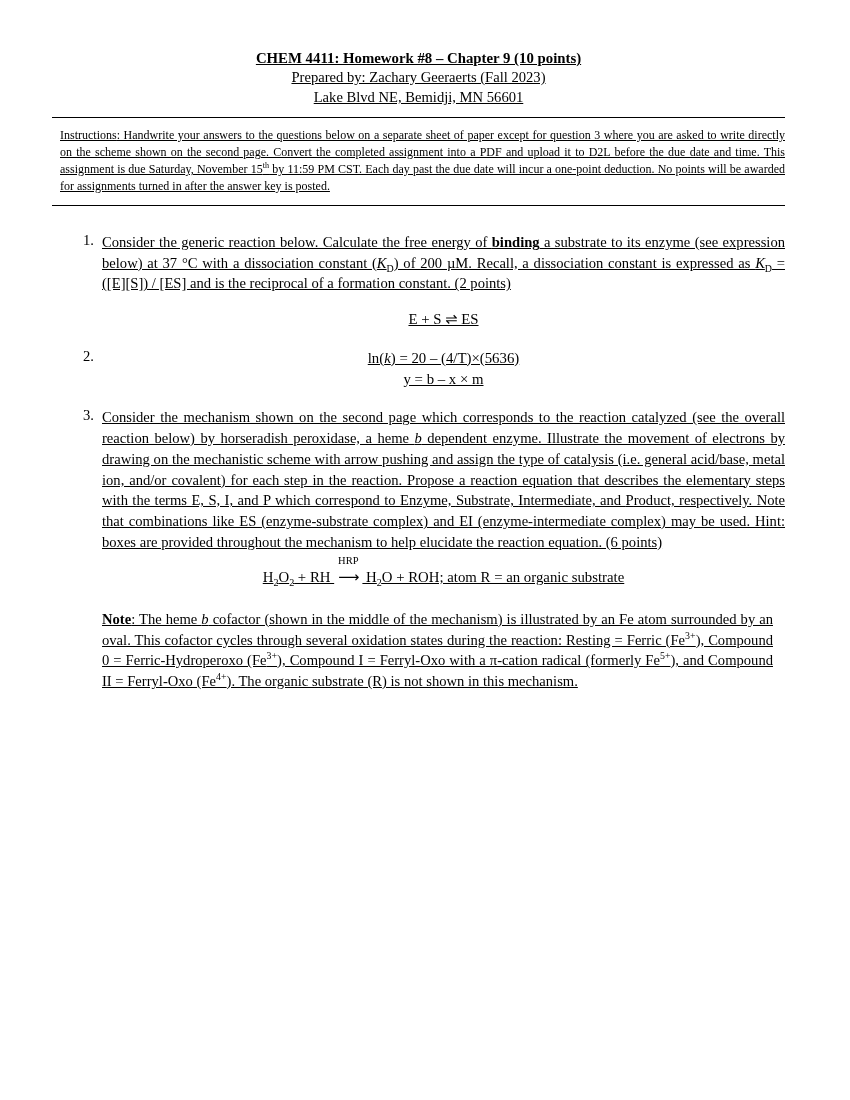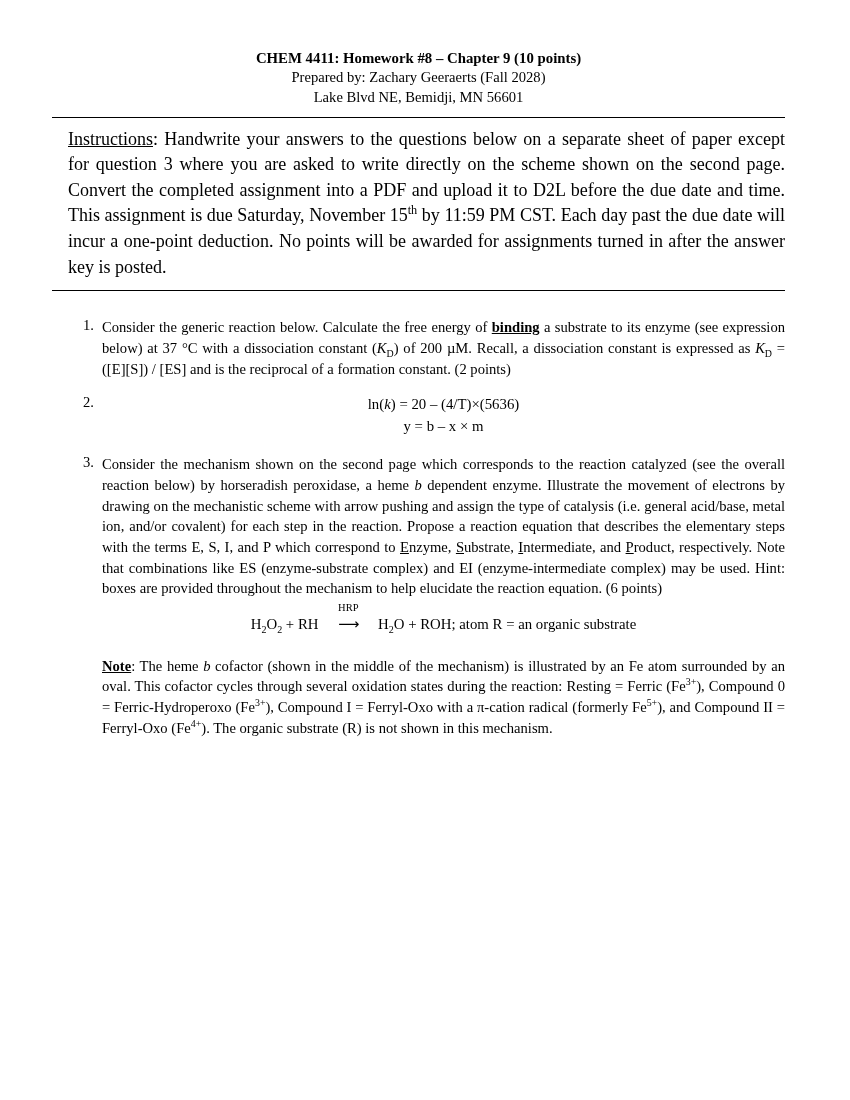--- a/index.html
+++ b/index.html
@@ -13,20 +13,21 @@
     font-family: "Liberation Serif", serif;
     color: #000000;
     overflow: hidden;
   }
   .page {
     position: relative;
     width: 850px;
     height: 784px;
     box-sizing: border-box;
     padding: 48px 65px 0 52px;
+    text-decoration: underline;
   }
   
   .header {
     text-align: center;
     font-size: 14.6px;
     line-height: 1.36;
   }
   .header .line1 {
     font-weight: bold;
     font-size: 14.8px;
@@ -37,24 +38,24 @@
   .rule {
     border: none;
     border-top: 1.6px solid #000;
     margin: 9px 0 0 0;
   }
   .rule.thin-gap {
     margin-top: 10px;
   }
   
   .instructions {
-    font-size: 18px;
+    font-size: 12px;
     line-height: 1.42;
     text-align: justify;
-    margin: 9px 0 0 16px;
+    margin: 9px 0 0 8px;
   }
   .instructions .u {
     text-decoration: underline;
   }
   sup {
     font-size: 0.68em;
     vertical-align: super;
     line-height: 0;
   }
   sub {
@@ -100,65 +101,66 @@
   .italic { font-style: italic; }
   .ul { text-decoration: underline; }
   .bu { font-weight: bold; text-decoration: underline; }
 
   
   .rxnarrow {
     display: inline-block;
     position: relative;
     text-align: center;
     vertical-align: baseline;
-    margin: 0 16px;
+    margin: 0 4px;
   }
   .rxnarrow .lbl {
     position: absolute;
     left: 50%;
     transform: translateX(-50%);
     top: -14px;
     font-size: 10.5px;
     white-space: nowrap;
   }
   .rxnarrow .arw {
     display: inline-block;
     letter-spacing: -1px;
   }
 
   .note {
-    margin: 20px 0 0 0;
+    margin: 20px 12px 0 0;
     font-size: 14.6px;
     line-height: 1.42;
     text-align: justify;
     padding-left: 50px;
     padding-right: 0;
   }
 </style>
 </head>
 <body>
 
 <div class="page">
 
   <div class="header">
     <div class="line line1">CHEM 4411: Homework #8 – Chapter 9 (10 points)</div>
-    <div class="line">Prepared by: Zachary Geeraerts (Fall 2028)</div>
+    <div class="line">Prepared by: Zachary Geeraerts (Fall 2023)</div>
     <div class="line">Lake Blvd NE, Bemidji, MN 56601</div>
   </div>
 
   <hr class="rule">
 
   <p class="instructions"><span class="u">Instructions</span><span>: Handwrite your answers to the questions below on a separate sheet of paper except for question 3 where you are asked to write directly on the scheme shown on the second page. Convert the completed assignment into a PDF and upload it to D2L before the due date and time. This assignment is due Saturday, November 15</span><sup>th</sup><span> by 11:59 PM CST. Each day past the due date will incur a one-point deduction. No points will be awarded for assignments turned in after the answer key is posted.</span></p>
 
   <hr class="rule thin-gap">
 
   <ol class="questions">
 
     <li>
       <div class="qtext"><span>Consider the generic reaction below. Calculate the free energy of </span><span class="bu">binding</span><span> a substrate to its enzyme (see expression below) at 37 °C with a dissociation constant (</span><span class="italic">K</span><sub>D</sub><span>) of 200 µM. Recall, a dissociation constant is expressed as </span><span class="italic">K</span><sub>D</sub><span> = ([E][S]) / [ES] and is the reciprocal of a formation constant. (2 points)</span></div>
+      <div class="eq">E + S ⇌ ES</div>
     </li>
 
     <li>
       <div class="eq">
         <span><span>ln(</span><span class="italic">k</span><span>) = 20 – (4/T)×(5636)</span></span>
         <span class="eq2">y = b – x × m</span>
       </div>
     </li>
 
     <li>

